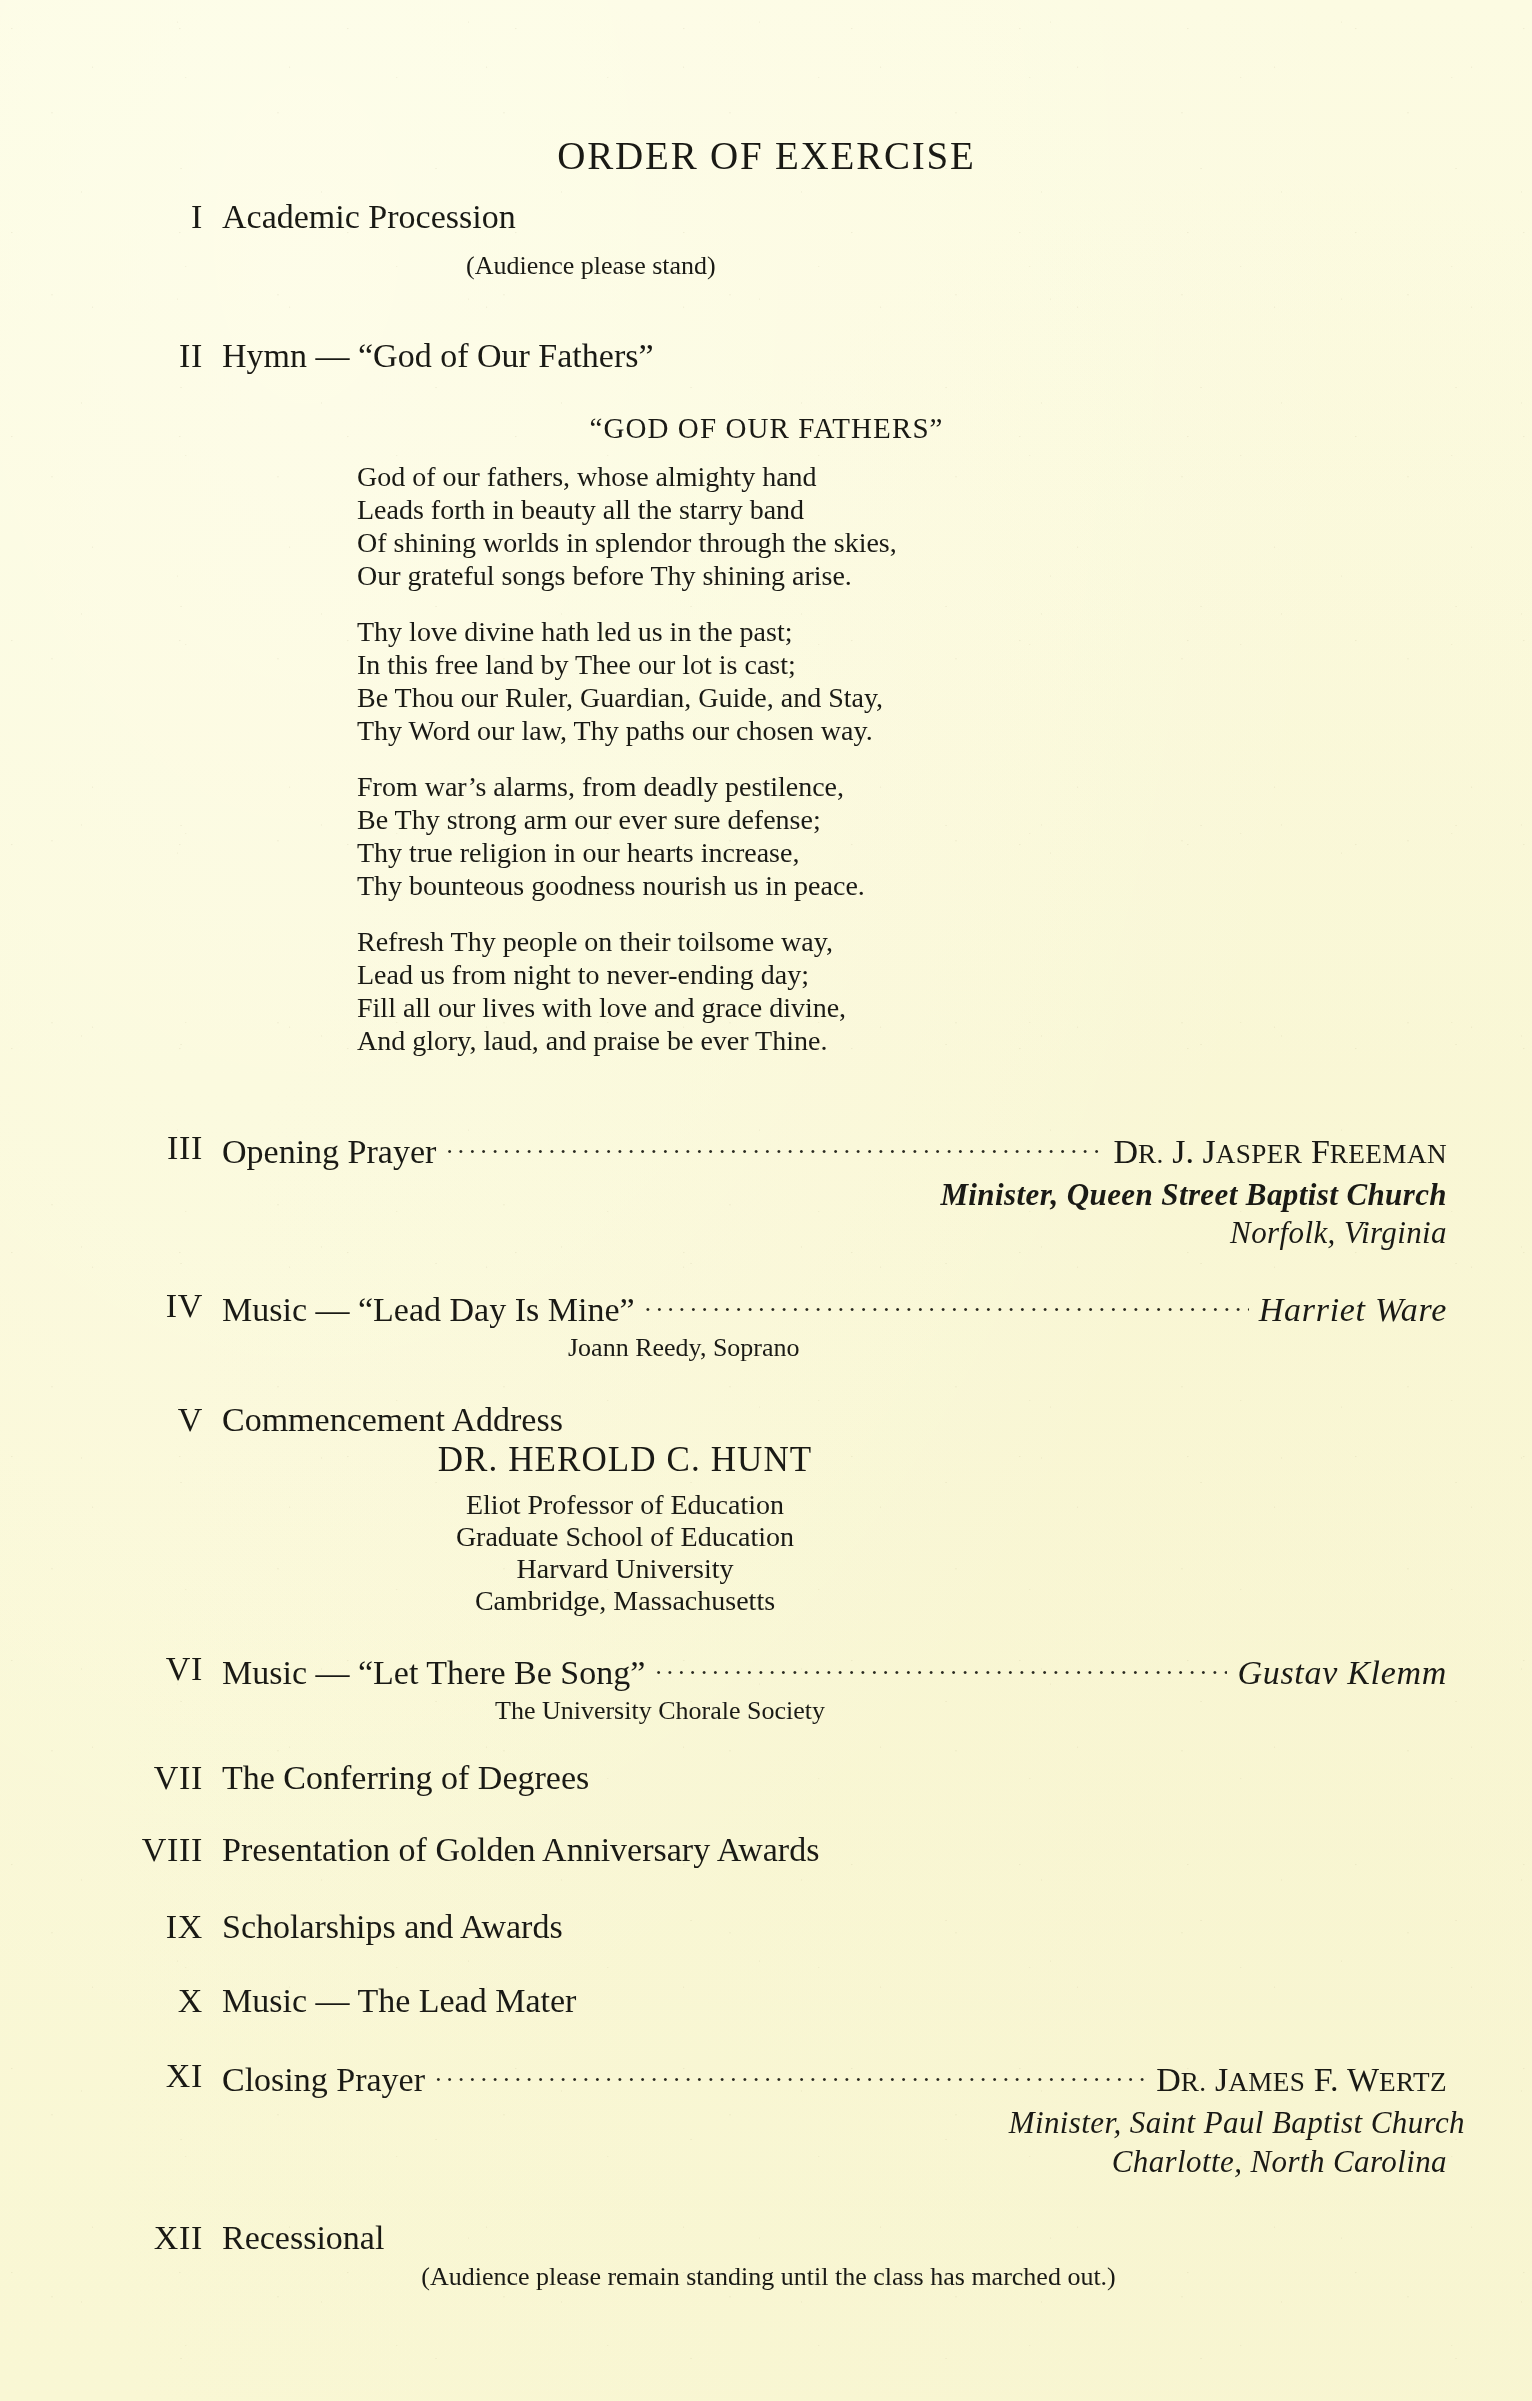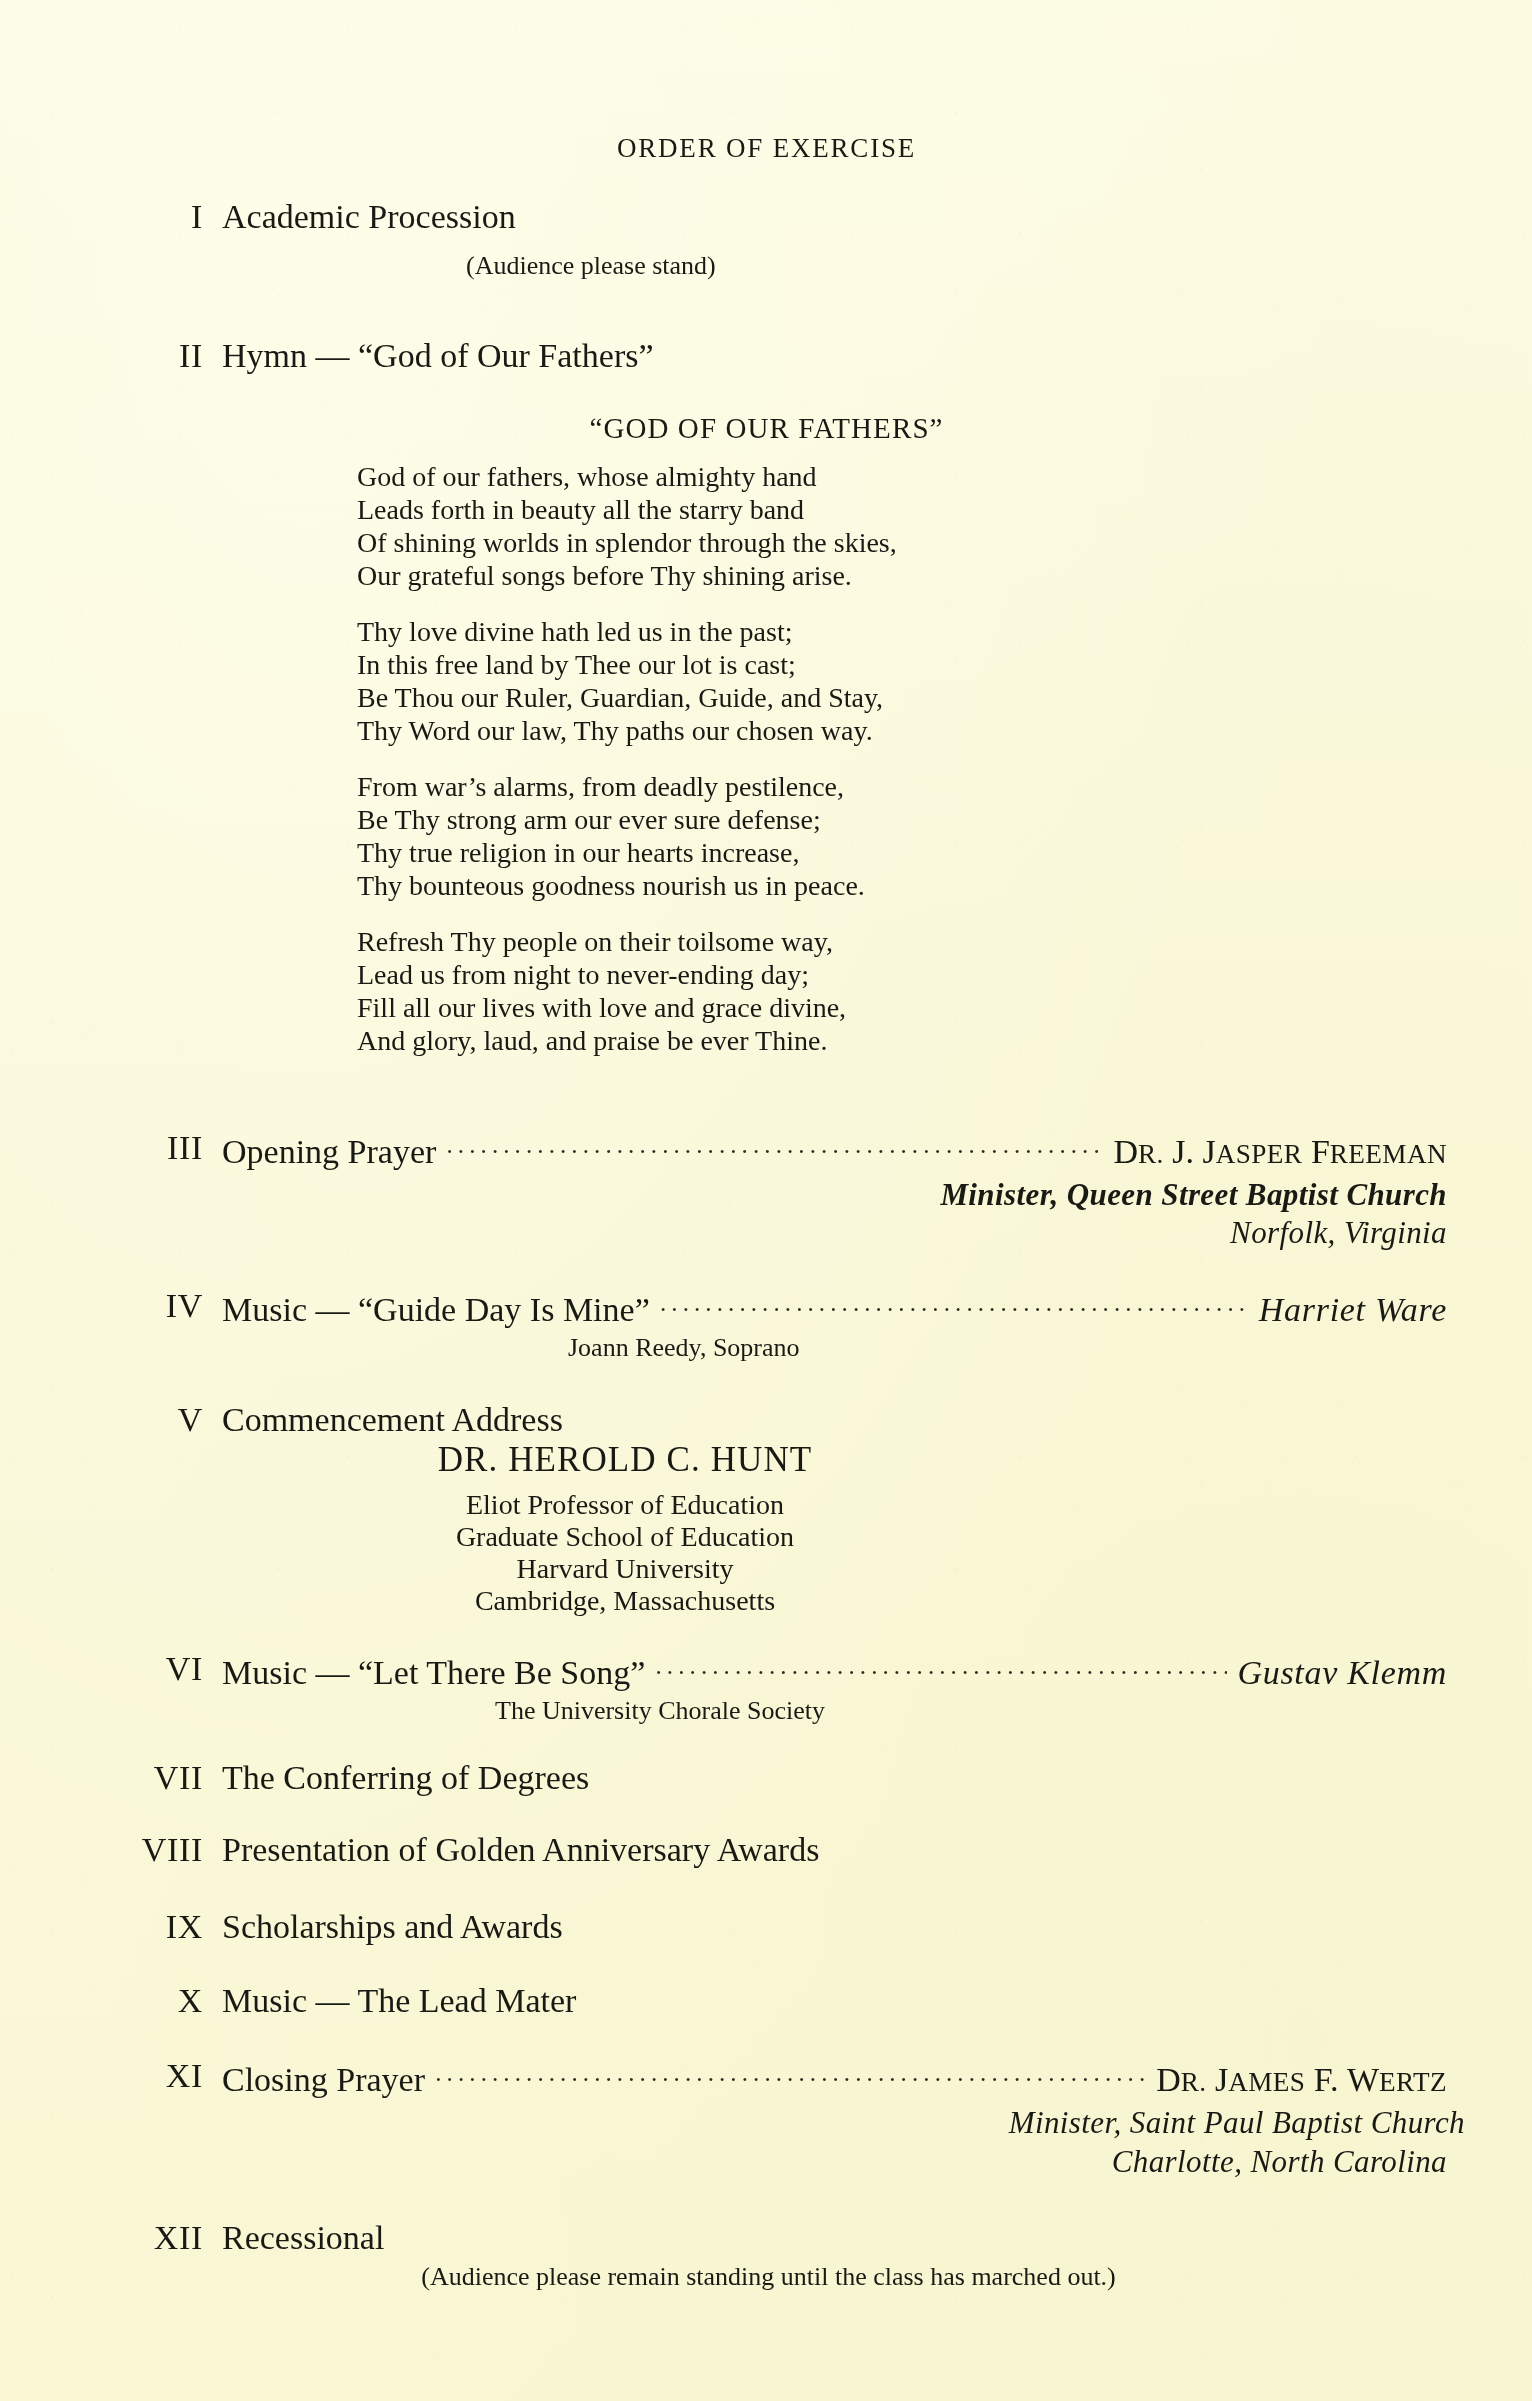--- a/index.html
+++ b/index.html
@@ -48,21 +48,21 @@
     height: 2401px;
   }
 
   
   .doc-title {
     position: absolute;
     left: 0;
     right: 0;
     top: 133px;
     text-align: center;
-    font-size: 27px;
+    font-size: 39px;
     letter-spacing: 1.8px;
     font-weight: 400;
     white-space: nowrap;
   }
 
   
   .item {
     position: absolute;
     left: 0;
     width: 1533px;
@@ -241,21 +241,21 @@
       <span class="dots"></span>
       <span class="credit smallcaps"><span>D</span><span class="sc">R.</span>&nbsp;<span>J.</span>&nbsp;<span>J</span><span class="sc">ASPER</span>&nbsp;<span>F</span><span class="sc">REEMAN</span></span>
     </div>
   </div>
   <div class="subline right-block italic" style="left:219px; right:86px; top:1177px;font-weight:bold;">Minister, Queen Street Baptist Church</div>
   <div class="subline right-block italic" style="left:219px; right:86px; top:1215px;">Norfolk, Virginia</div>
 
   <div class="item" style="top:1287px;">
     <div class="numcol">IV</div>
     <div class="leaderrow" style="left:222px; top:0;">
-      <span class="lbl">Music — “Guide Day Is Mine”</span>
+      <span class="lbl">Music — “Lead Day Is Mine”</span>
       <span class="dots"></span>
       <span class="credit italicname">Harriet Ware</span>
     </div>
   </div>
   <div class="subline" style="left:568px; top:1333px;">Joann Reedy, Soprano</div>
 
   <div class="item" style="top:1401px;">
     <div class="numcol">V</div>
     <div class="titlecol">Commencement Address</div>
   </div>

